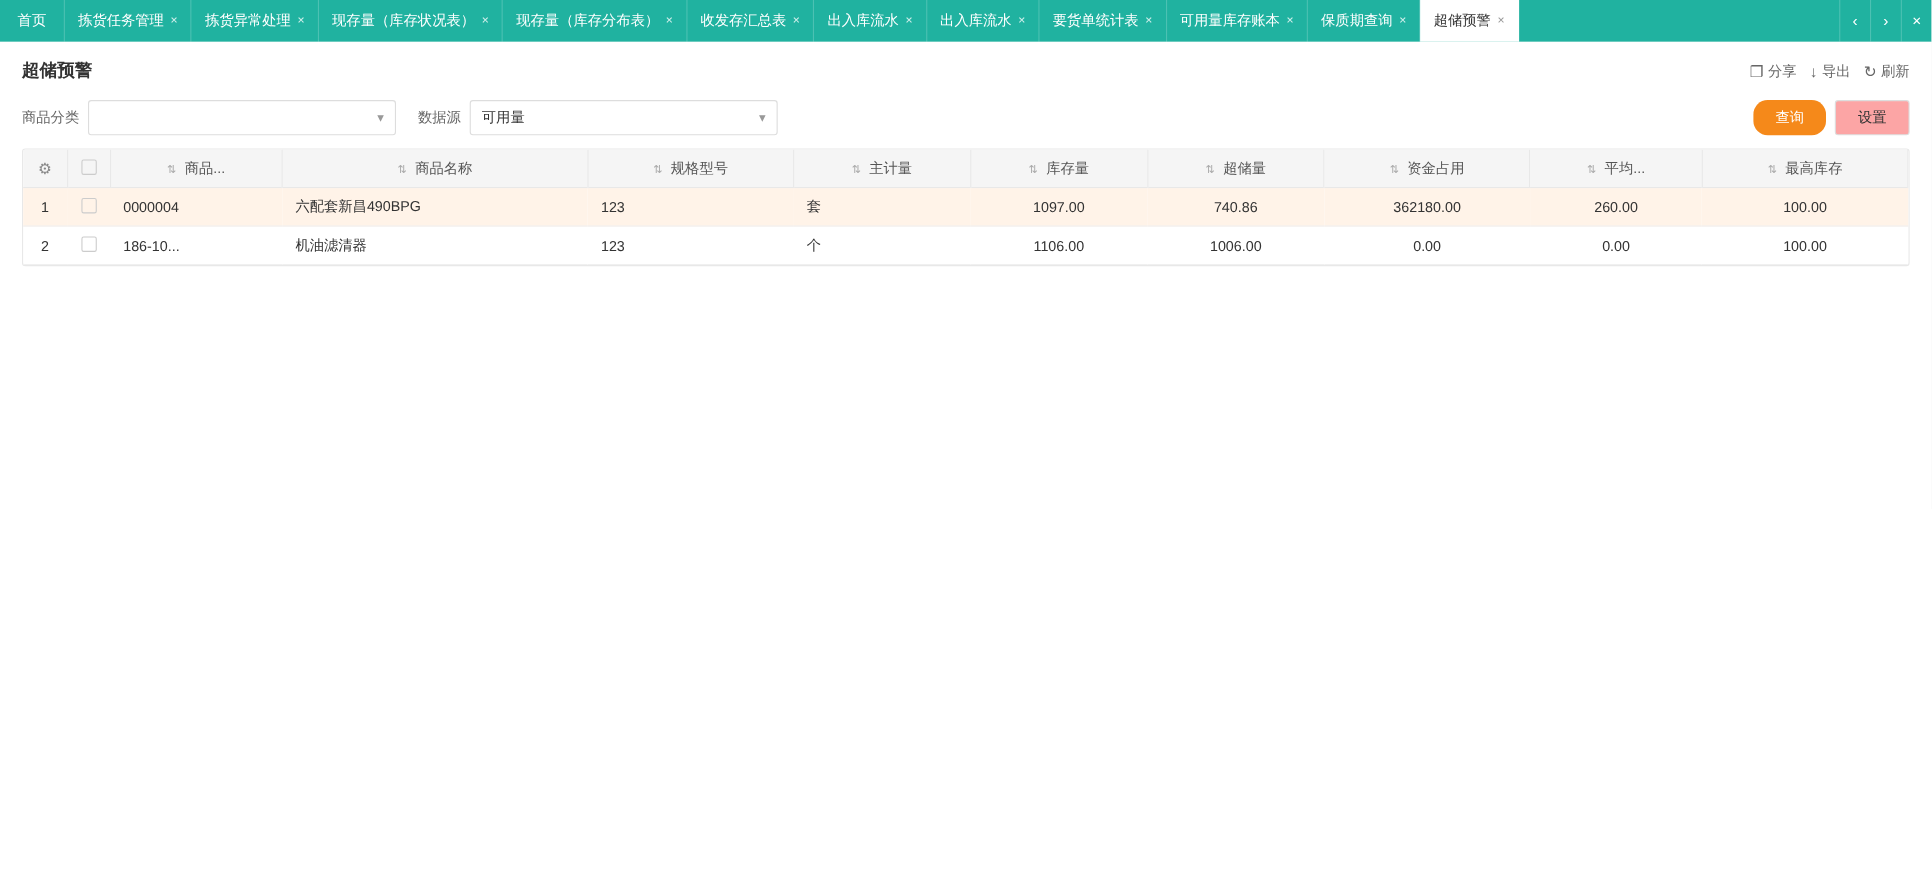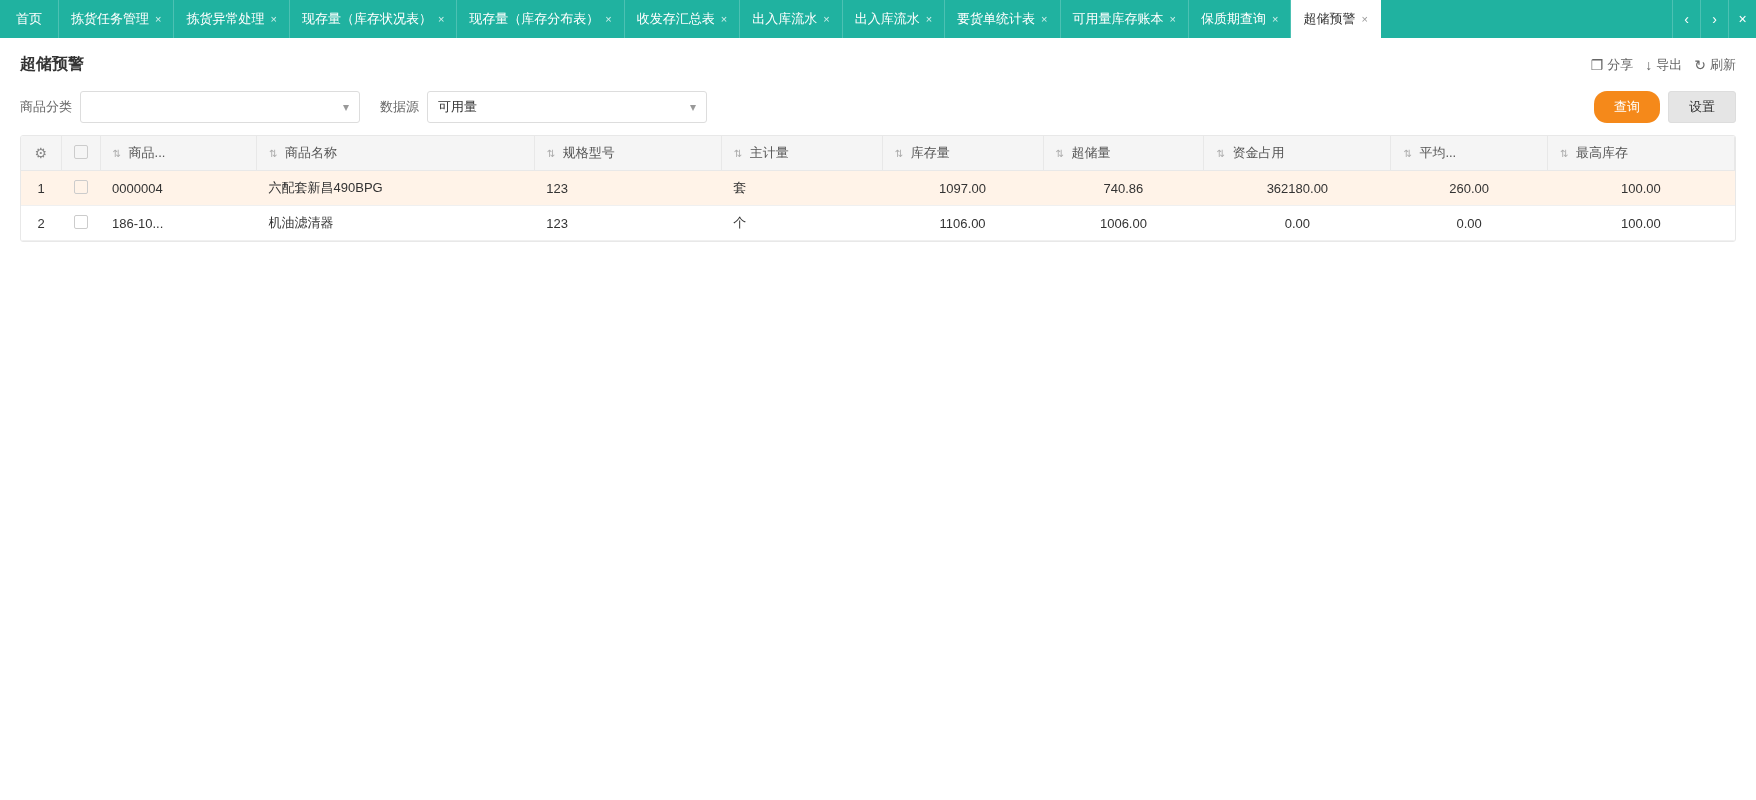--- a/index.html
+++ b/index.html
@@ -137,42 +137,42 @@
     .btn-query {
       background: #f5891a;
       color: #fff;
       border: none;
       border-radius: 13px;
       padding: 6px 20px;
       cursor: pointer;
       font-size: 13px;
     }
     .btn-settings {
-      background: #e5e5e5;
+      background: #fca5a5;
       color: #333;
       border: 1px solid #ddd;
       border-radius: 3px;
       padding: 6px 20px;
       cursor: pointer;
       font-size: 13px;
     }
 
     
     .data-table {
       width: 100%;
       border-collapse: collapse;
       font-size: 13px;
     }
     .data-table thead tr {
       background: #f5f5f5;
       border-bottom: 1px solid #e8e8e8;
     }
     .data-table thead th {
       padding: 8px 12px;
-      text-align: left;
+      text-align: center;
       color: #555;
       font-weight: normal;
       white-space: nowrap;
       border-right: 1px solid #e8e8e8;
       user-select: none;
     }
     .data-table thead th .sort-icon { color: #aaa; font-size: 10px; margin-right: 4px; }
     .data-table tbody tr {
       border-bottom: 1px solid #f0f0f0;
     }

